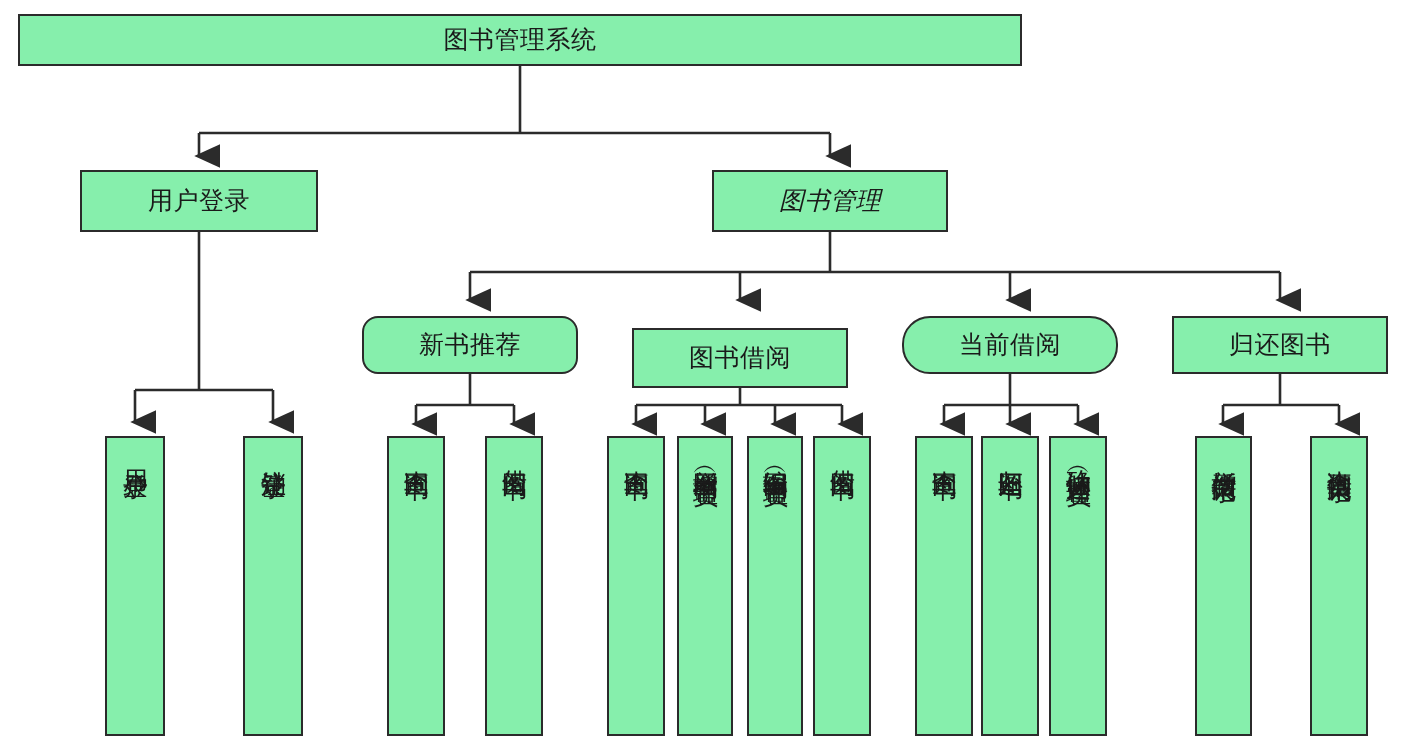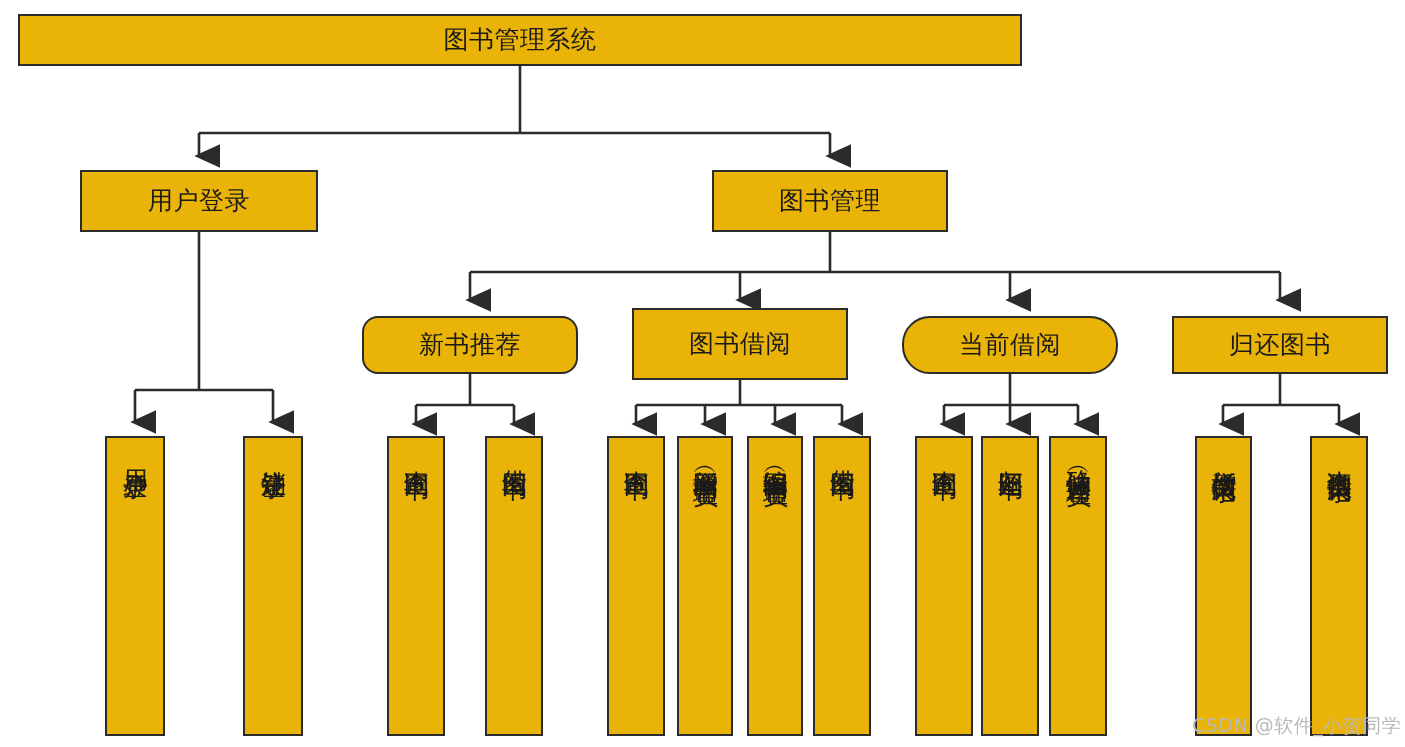--- a/index.html
+++ b/index.html
@@ -22,21 +22,21 @@
     left: 0;
     top: 0;
     width: 1405px;
     height: 747px;
     pointer-events: none;
   }
   .node {
     position: absolute;
     box-sizing: border-box;
     border: 2.5px solid #2b2b2b;
-    background: #eab308;
+    background: #86efac;
     display: flex;
     align-items: center;
     justify-content: center;
     color: #1a1a1a;
   }
   .node-label {
     display: block;
     text-align: center;
     line-height: 1.18;
     color: #1a1a1a;
@@ -126,28 +126,28 @@
     </g>
   </svg>
 
   <div class="node root horizontal" style="left:18px; top:14px; width:1004px; height:52px;">
     <span class="node-label">图书管理系统</span>
   </div>
 
   <div class="node horizontal" style="left:80px; top:170px; width:238px; height:62px;">
     <span class="node-label">用户登录</span>
   </div>
-  <div class="node horizontal" style="left:712px; top:170px; width:236px; height:62px;">
+  <div class="node horizontal" style="left:712px; top:170px; width:236px; height:62px;font-style:italic;">
     <span class="node-label">图书管理</span>
   </div>
 
   <div class="node horizontal" style="left:362px; top:316px; width:216px; height:58px;border-radius:16px;">
     <span class="node-label">新书推荐</span>
   </div>
-  <div class="node horizontal" style="left:632px; top:308px; width:216px; height:72px;">
+  <div class="node horizontal" style="left:632px; top:328px; width:216px; height:60px;">
     <span class="node-label">图书借阅</span>
   </div>
   <div class="node horizontal" style="left:902px; top:316px; width:216px; height:58px;border-radius:28px;">
     <span class="node-label">当前借阅</span>
   </div>
   <div class="node horizontal" style="left:1172px; top:316px; width:216px; height:58px;">
     <span class="node-label">归还图书</span>
   </div>
 
   <div class="node vertical" style="left:105px; top:436px; width:60px; height:300px;">
@@ -187,15 +187,14 @@
     <span class="node-label">确认归还（管理员）</span>
   </div>
 
   <div class="node vertical" style="left:1195px; top:436px; width:57px; height:300px;">
     <span class="node-label">新增借阅记录</span>
   </div>
   <div class="node vertical" style="left:1310px; top:436px; width:58px; height:300px;">
     <span class="node-label">查询借阅记录</span>
   </div>
 
-  <div class="watermark" style="left:1192px; top:713px;">CSDN @软件_小贺同学</div>
 
 </div>
 
 </body></html>

